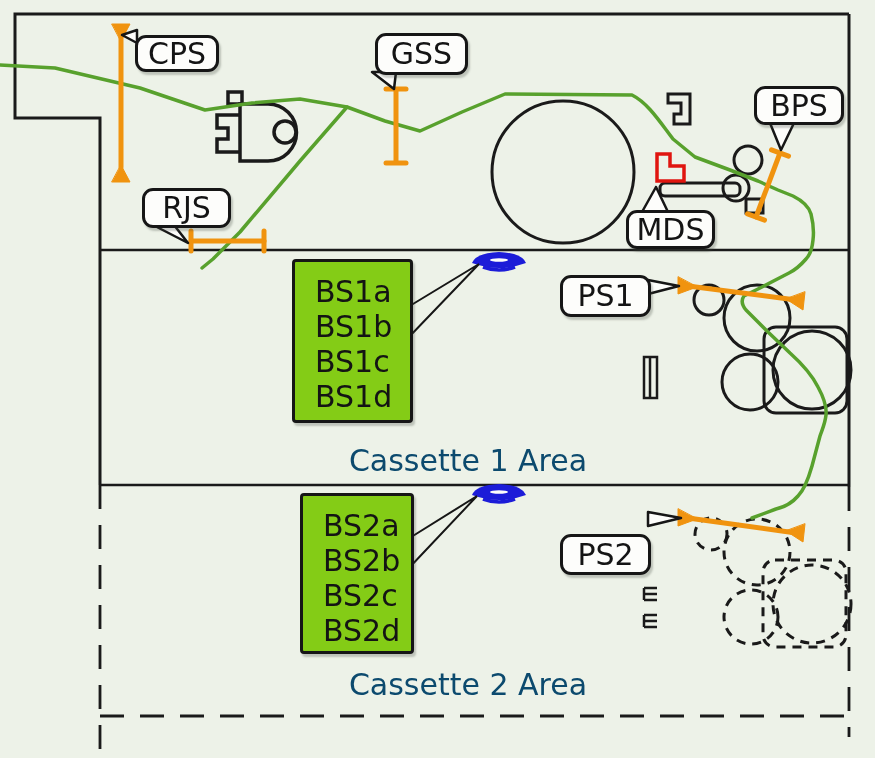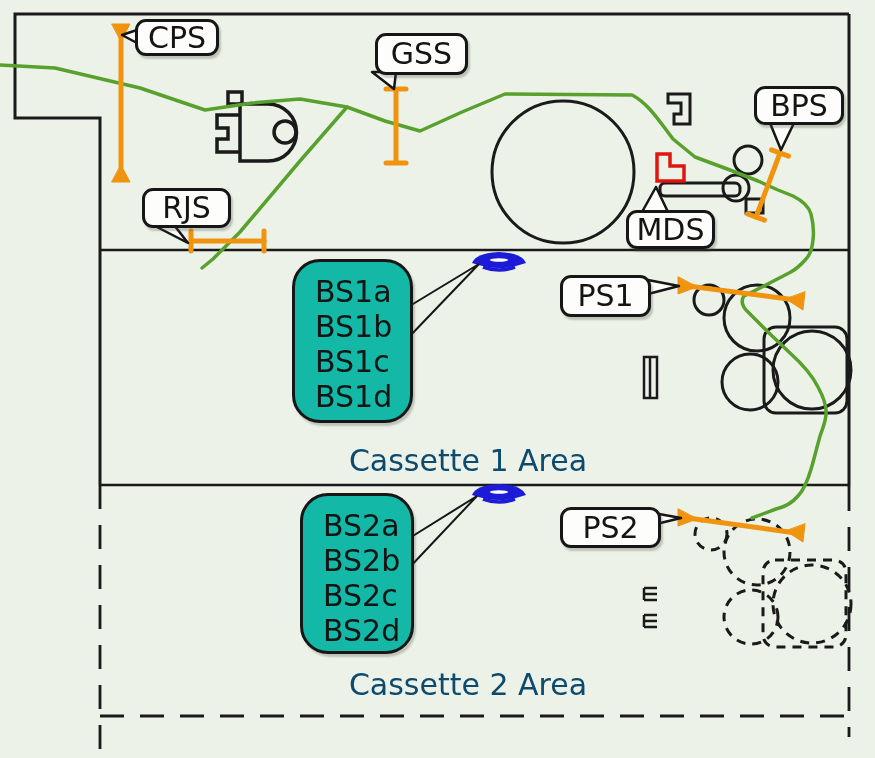--- a/index.html
+++ b/index.html
@@ -8,36 +8,36 @@
   .diagram svg{position:absolute;left:0;top:0;}
   .callout{
     position:absolute;box-sizing:border-box;
     background:#fdfdfb;border:3px solid #161616;border-radius:11px;
     display:flex;align-items:center;justify-content:center;
     font-size:30px;color:#141414;line-height:1;
     box-shadow:2px 3px 2px rgba(70,75,65,.28);
   }
   .bs-block{
     position:absolute;box-sizing:border-box;
-    background:#14b8a6;border:3px solid #161616;border-radius:28px;
+    background:#84cc16;border:3px solid #161616;border-radius:4px;
     font-size:30px;color:#141414;
     padding:12px 0 0 20px;line-height:35px;
     box-shadow:2px 3px 2px rgba(70,75,65,.28);
   }
   .area-label{
     position:absolute;width:300px;text-align:center;
     font-size:30px;color:#0c4a6e;line-height:1.1;
   }
-  .cps{left:135px;top:19px;width:84px;height:37px;}
+  .cps{left:135px;top:35px;width:84px;height:37px;}
   .gss{left:354px;top:33px;width:93px;height:42px;margin-left:21px;}
   .rjs{left:142px;top:188px;width:89px;height:40px;text-align:right;}
   .bps{left:754px;top:86px;width:90px;height:39px;}
   .mds{left:626px;top:210px;width:89px;height:39px;}
   .ps1{left:560px;top:275px;width:91px;height:42px;}
-  .ps2{left:560px;top:507px;width:101px;height:41px;}
+  .ps2{left:560px;top:534px;width:91px;height:41px;}
   .bs1{left:292px;top:259px;width:121px;height:164px;}
   .bs2{left:300px;top:493px;width:114px;height:161px;}
   .cassette1{left:318px;top:444px;}
   .cassette2{left:318px;top:668px;}
 </style>
 </head>
 <body>
 
 <div class="diagram">
 

